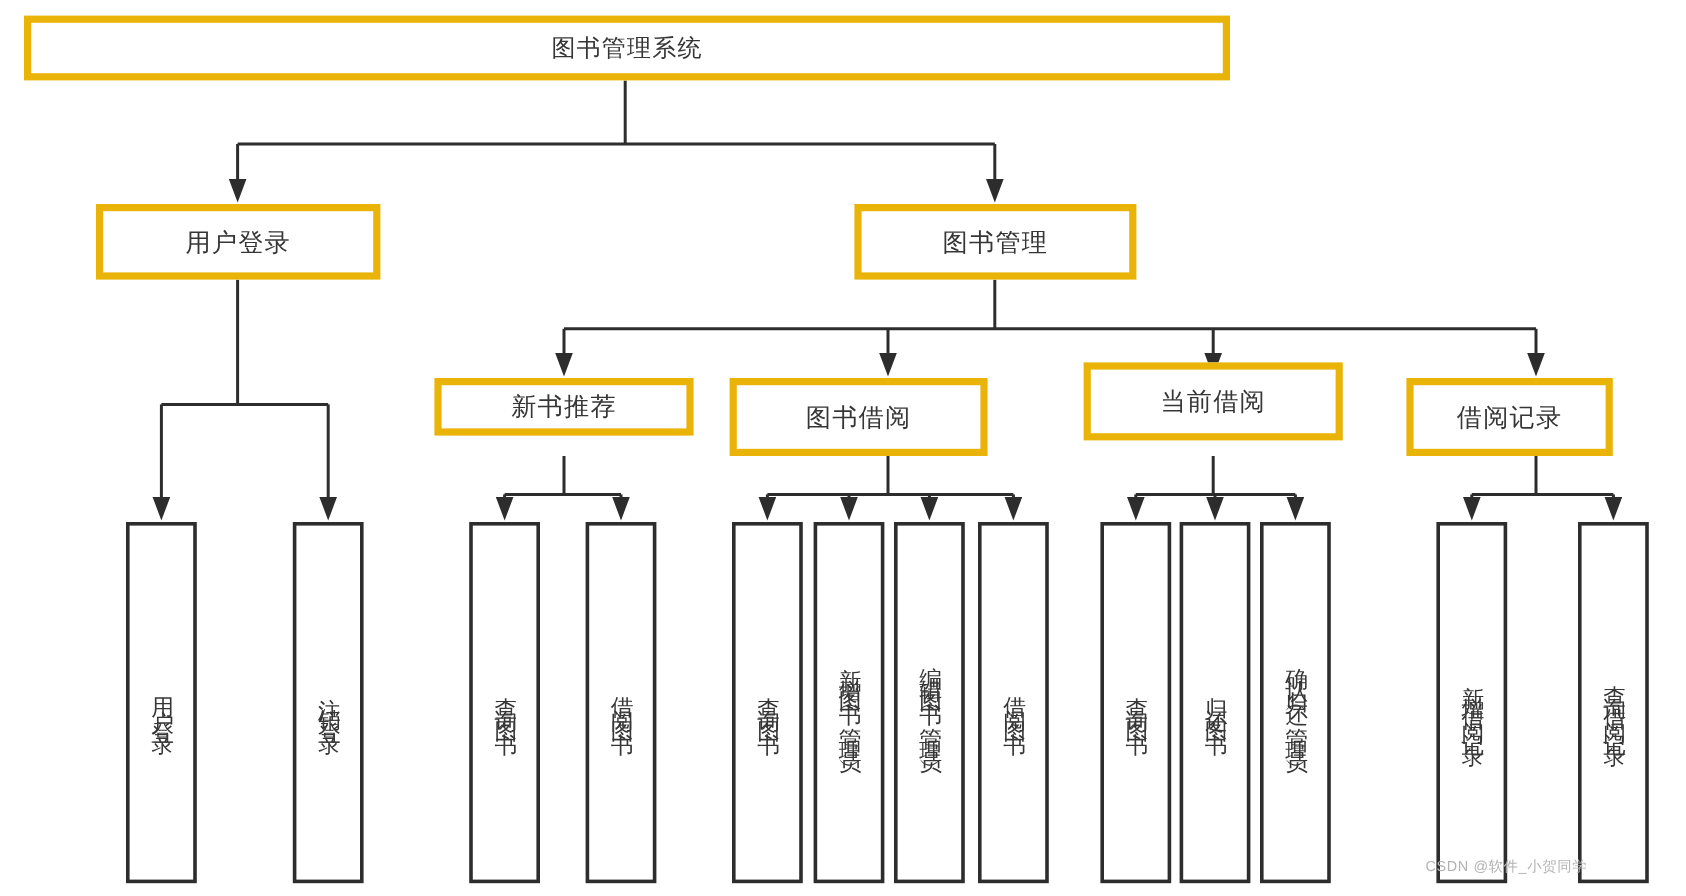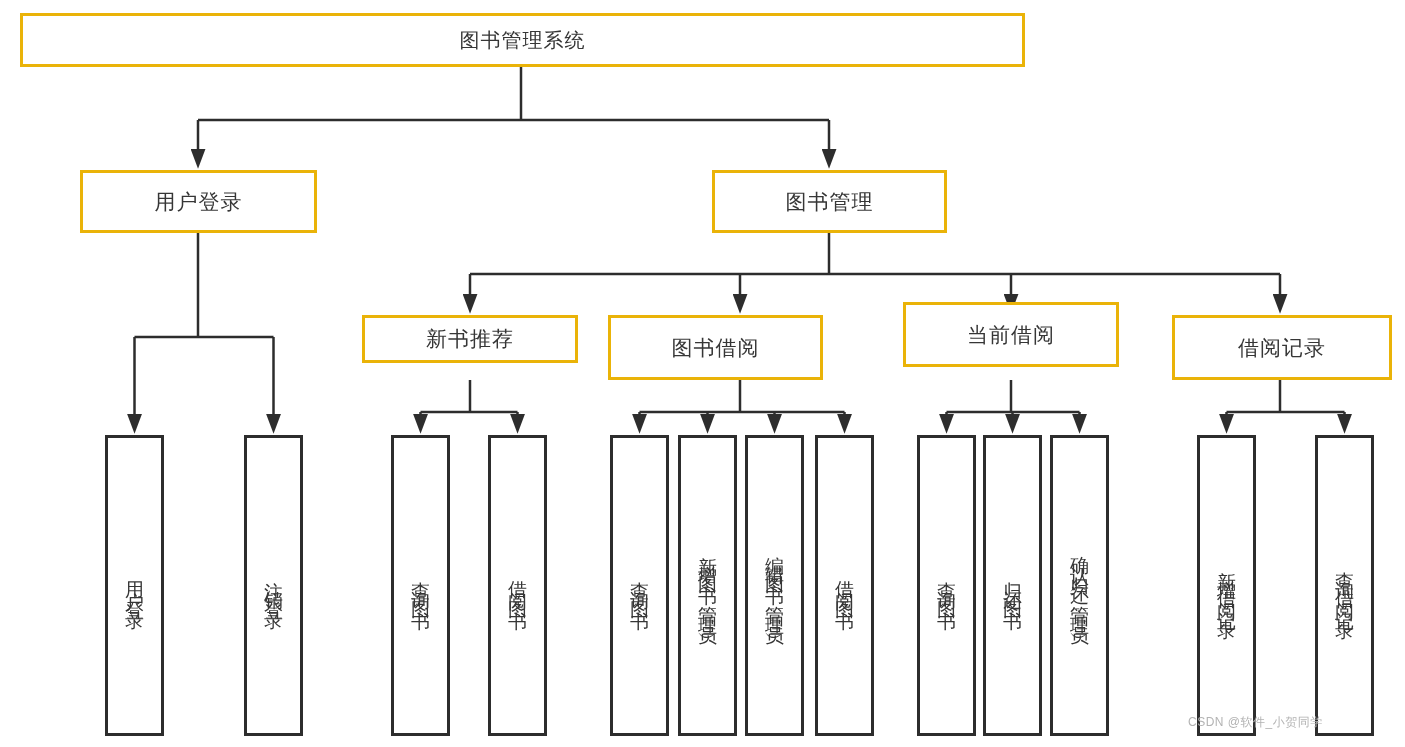--- a/index.html
+++ b/index.html
@@ -14,21 +14,21 @@
   #wires {
     position: absolute;
     left: 0; top: 0;
     width: 1405px; height: 747px;
     z-index: 0;
   }
   .node {
     position: absolute;
     box-sizing: border-box;
     background: #ffffff;
-    border: 3px solid #eab308;
+    border: 6px solid #eab308;
     display: flex;
     align-items: center;
     justify-content: center;
     color: #363636;
     font-size: 21px;
     letter-spacing: 1px;
     z-index: 1;
     white-space: nowrap;
   }
   .node.root { font-size: 20px; }
@@ -117,21 +117,21 @@
   </svg>
 
   <div class="node root" style="left:20px; top:13px; width:1005px; height:54px;">图书管理系统</div>
 
   <div class="node" style="left:80px; top:170px; width:237px; height:63px;">用户登录</div>
   <div class="node" style="left:712px; top:170px; width:235px; height:63px;text-align:right;">图书管理</div>
 
   <div class="node" style="left:362px; top:315px; width:216px; height:48px;">新书推荐</div>
   <div class="node" style="left:608px; top:315px; width:215px; height:65px;">图书借阅</div>
   <div class="node" style="left:903px; top:302px; width:216px; height:65px;">当前借阅</div>
-  <div class="node" style="left:1172px; top:315px; width:220px; height:65px;">借阅记录</div>
+  <div class="node" style="left:1172px; top:315px; width:172px; height:65px;">借阅记录</div>
 
   <div class="leaf" style="left:105px; top:435px; width:59px; height:301px;">
     <span>用户登录</span>
   </div>
   <div class="leaf" style="left:244px; top:435px; width:59px; height:301px;">
     <span>注销登录</span>
   </div>
 
   <div class="leaf" style="left:391px; top:435px; width:59px; height:301px;">
     <span>查询图书</span>

